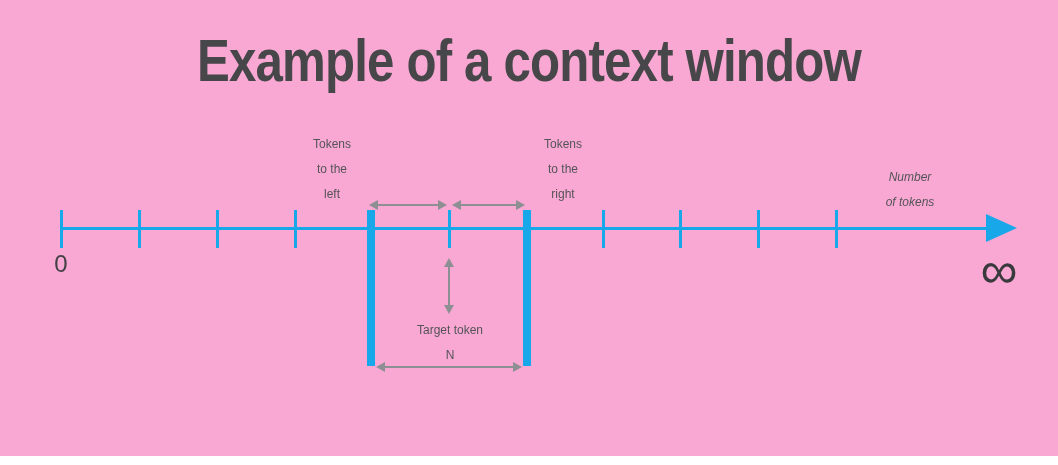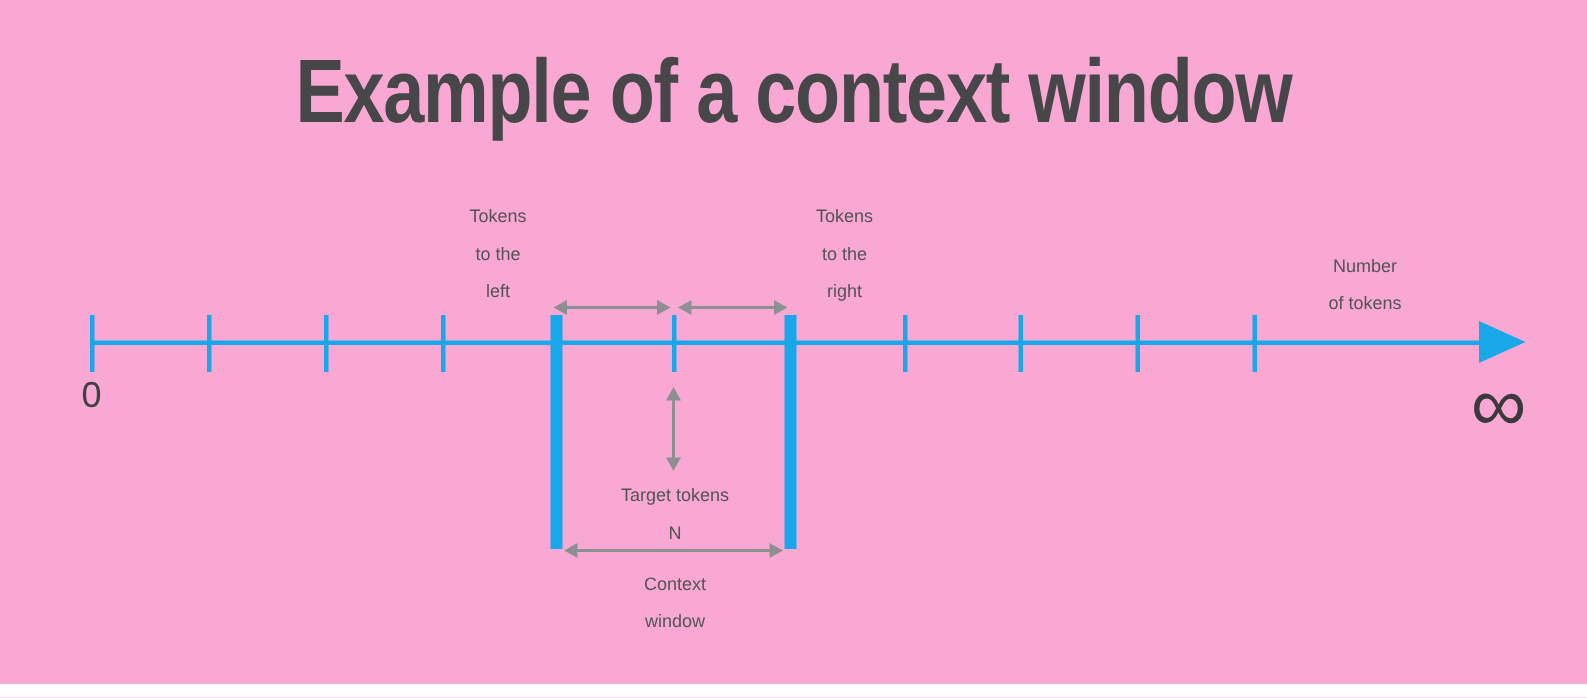--- a/index.html
+++ b/index.html
@@ -123,21 +123,21 @@
 <div class="stage">
 
   <div class="title">Example of a context window</div>
 
   <div class="lbl" style="left:332px; top:132px;">Tokens
 to the
 left</div>
   <div class="lbl" style="left:563px; top:132px;">Tokens
 to the
 right</div>
-  <div class="lbl" style="left:910px; top:165px;">Number
+  <div class="lbl" style="left:910px; top:165px;font-style:italic;">Number
 of tokens</div>
 
   <div class="h-arrow" style="left:369px; top:204px; width:78px;">
       <span class="shaft"></span>
     </div>
   <div class="h-arrow" style="left:452px; top:204px; width:73px;">
       <span class="shaft"></span>
     </div>
 
   <div class="axis-line"></div>
@@ -155,22 +155,20 @@
       <div class="tick" style="left: 756.5px;"></div>
       <div class="tick" style="left: 834.5px;"></div>
     </div>
 
   <div class="zero">0</div>
   <div class="infinity">∞</div>
 
   <div class="v-arrow" style="left:448px; top:258px; height:56px;">
       <span class="shaft"></span>
     </div>
-  <div class="lbl" style="left:450px; top:318px;">Target tokens
+  <div class="lbl" style="left:450px; top:318px;">Target token
 N</div>
 
   <div class="h-arrow" style="left:376px; top:366px; width:146px;">
       <span class="shaft"></span>
     </div>
-  <div class="lbl" style="left:450px; top:377px;">Context
-window</div>
 
 </div>
 
 </body></html>

